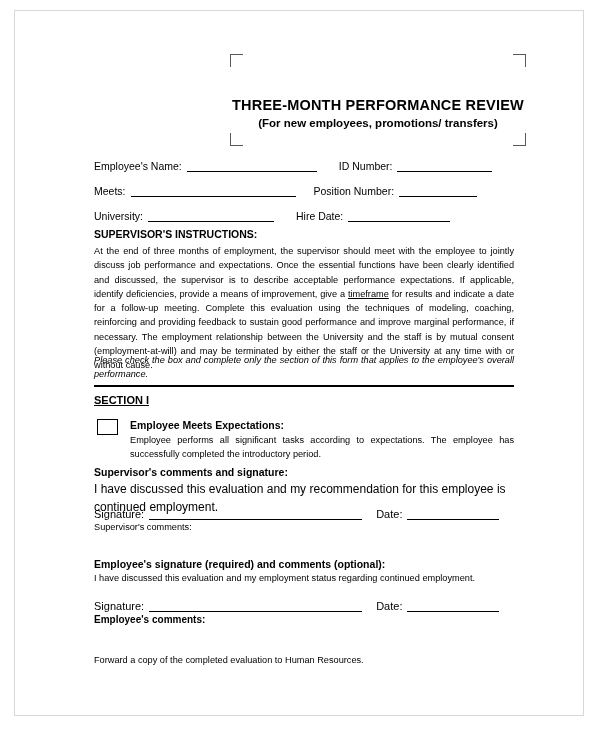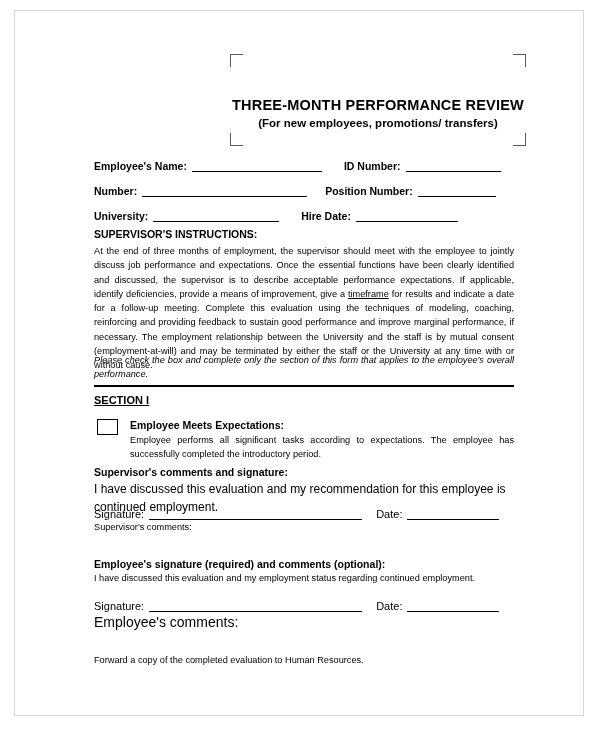--- a/index.html
+++ b/index.html
@@ -78,21 +78,20 @@
     font-size: 10.5px;
   }
   .field-row {
     display: flex;
     align-items: flex-end;
     margin-bottom: 13px;
   }
   .fld {
     display: flex;
     align-items: flex-end;
-    font-weight: bold;
   }
   .fld-label {
     white-space: nowrap;
     font-size: 10.5px;
     padding-right: 5px;
   }
   .rule {
     border-bottom: 1px solid #000;
     height: 11px;
   }
@@ -225,21 +224,22 @@
     top: 572px;
     width: 420px;
     font-size: 9.2px;
     line-height: 1.5;
   }
   .emp-sig { top: 600px; }
   .emp-comments {
     position: absolute;
     left: 94px;
     top: 614px;
-    font-size: 14px;
+    font-size: 10px;
+    font-weight: bold;
   }
 
   .forward {
     position: absolute;
     left: 94px;
     top: 655px;
     font-size: 9.2px;
   }
   .forward b { font-weight: normal; }
 </style>
@@ -266,21 +266,21 @@
         <span class="fld-label">Employee's Name:</span>
         <span class="rule"></span>
       </div>
       <div class="fld r1b">
         <span class="fld-label">ID Number:</span>
         <span class="rule"></span>
       </div>
     </div>
     <div class="field-row">
       <div class="fld r2a">
-        <span class="fld-label">Number:</span>
+        <span class="fld-label">Meets:</span>
         <span class="rule"></span>
       </div>
       <div class="fld r2b">
         <span class="fld-label">Position Number:</span>
         <span class="rule"></span>
       </div>
     </div>
     <div class="field-row">
       <div class="fld r3a">
         <span class="fld-label">University:</span>

